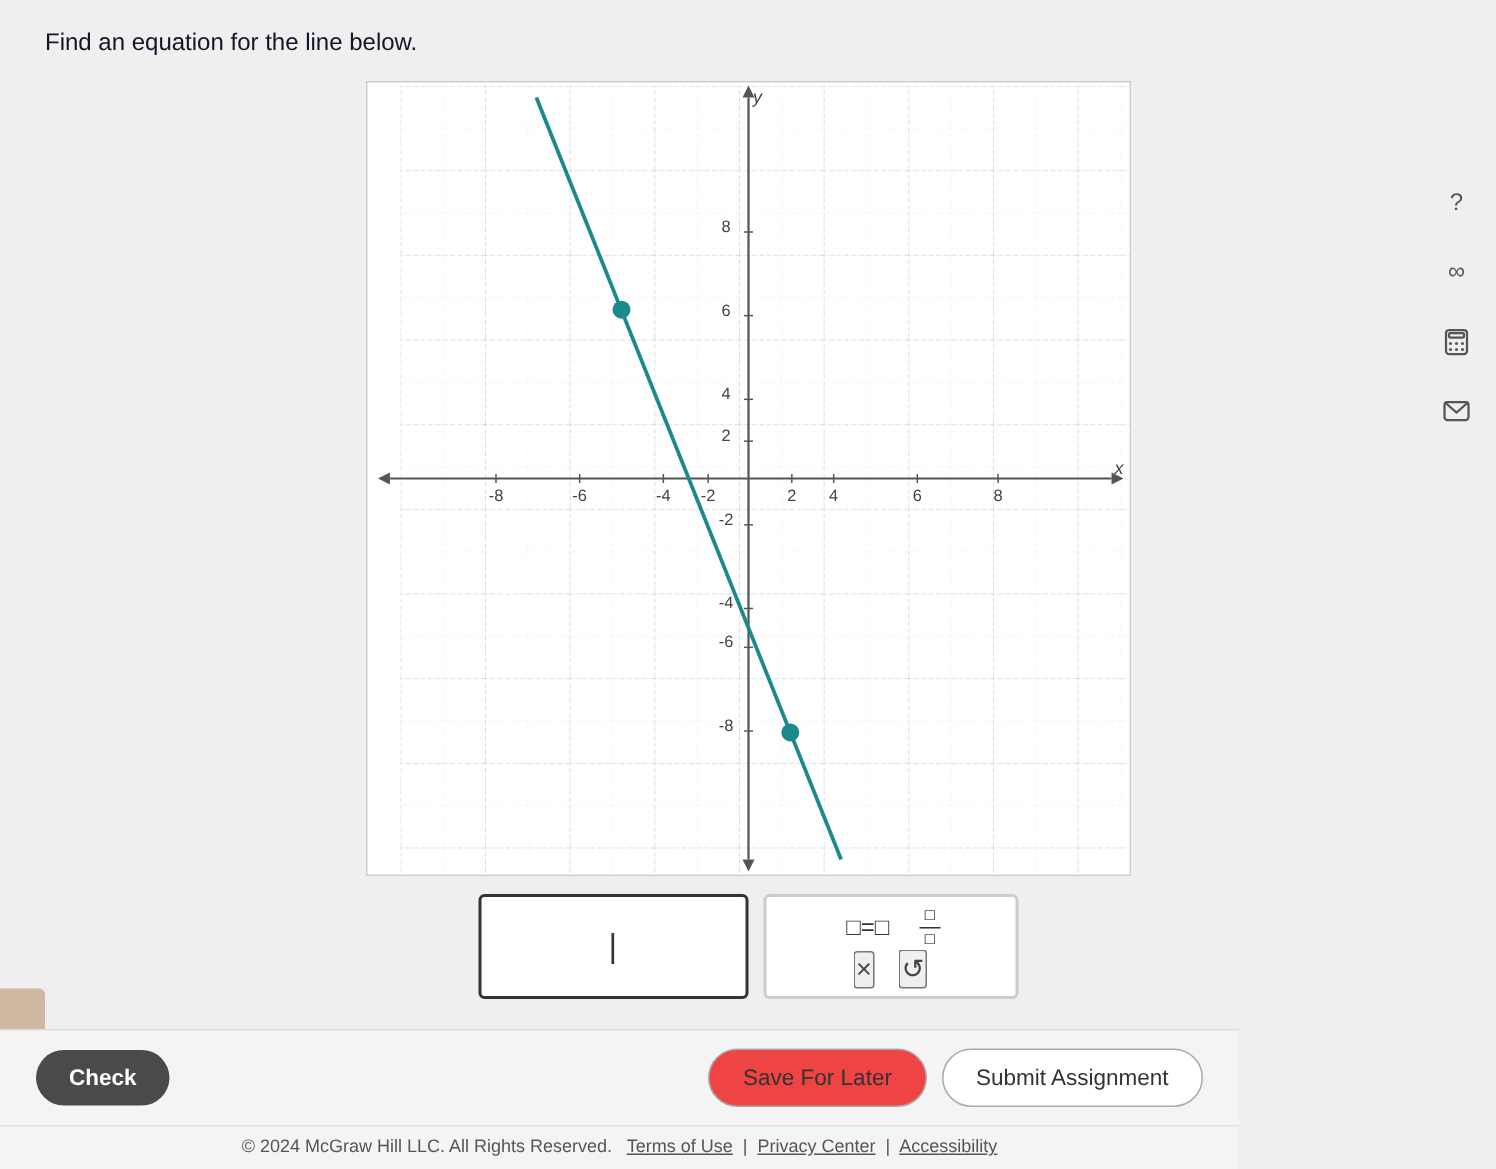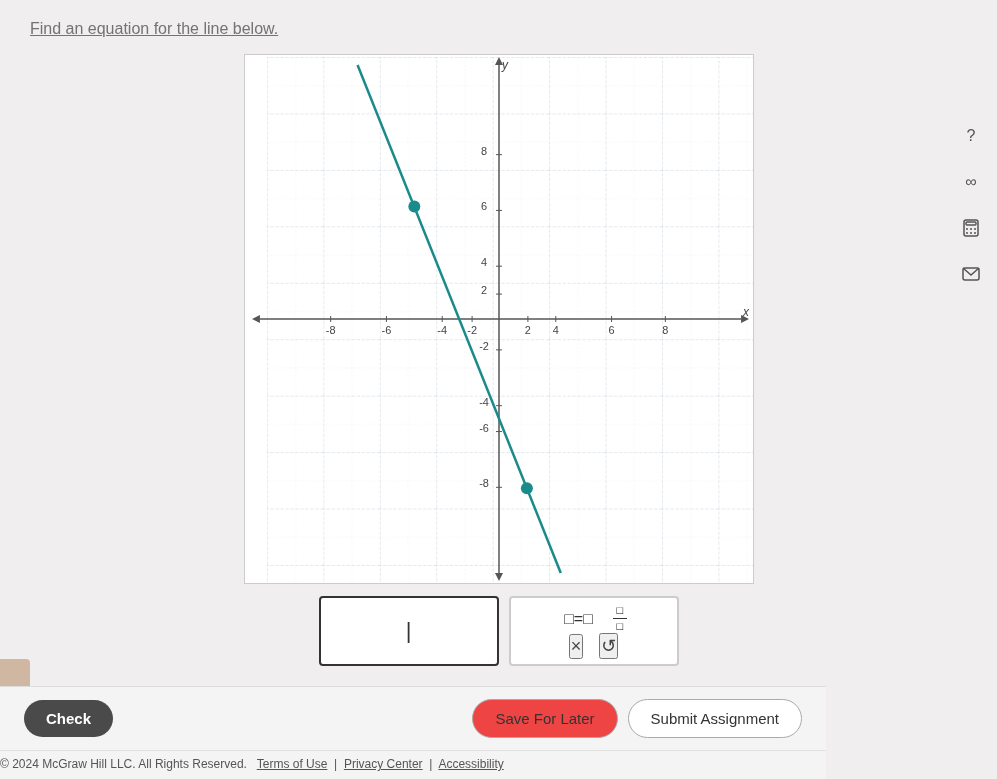--- a/index.html
+++ b/index.html
@@ -12,24 +12,23 @@
       position: relative;
     }
 
     .main-content {
       padding: 20px 30px 0 30px;
       position: relative;
     }
 
     .question-text {
       font-size: 16px;
-      color: #737373;
+      color: #0f172a;
       margin-bottom: 16px;
       font-weight: 400;
-      text-decoration: underline;
     }
 
     .graph-container {
       width: 510px;
       height: 530px;
       background: #fff;
       border: 1px solid #ccc;
       margin: 0 auto;
       position: relative;
       overflow: hidden;
@@ -167,21 +166,21 @@
       background: white;
       color: #333;
       border: 1px solid #aaa;
       border-radius: 20px;
       padding: 10px 22px;
       font-size: 15px;
       cursor: pointer;
     }
 
     .footer-text {
-      text-align: left;
+      text-align: center;
       font-size: 12px;
       color: #555;
       padding: 6px 0 8px 0;
       border-top: 1px solid #e0e0e0;
     }
 
     .footer-text a {
       color: #555;
       text-decoration: underline;
     }

